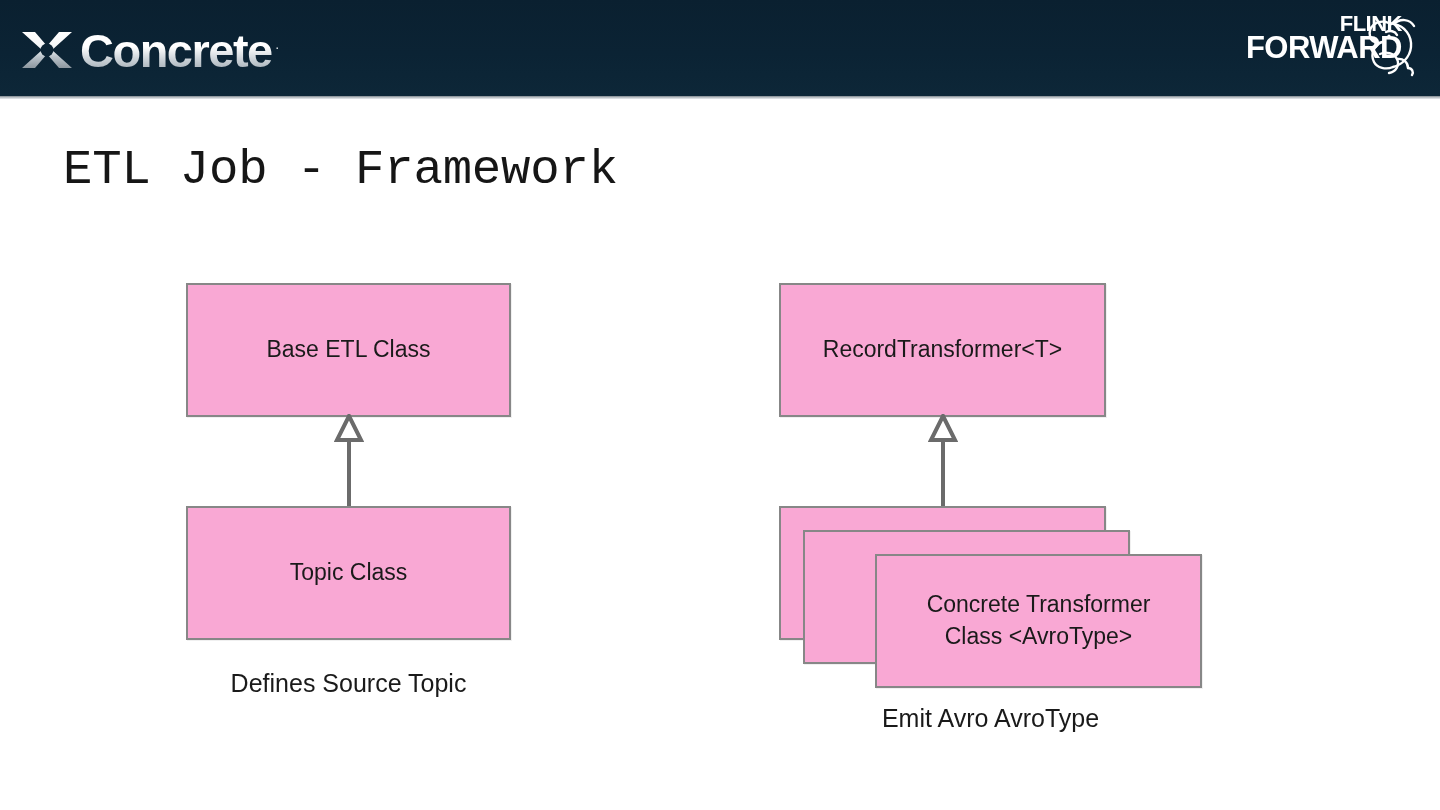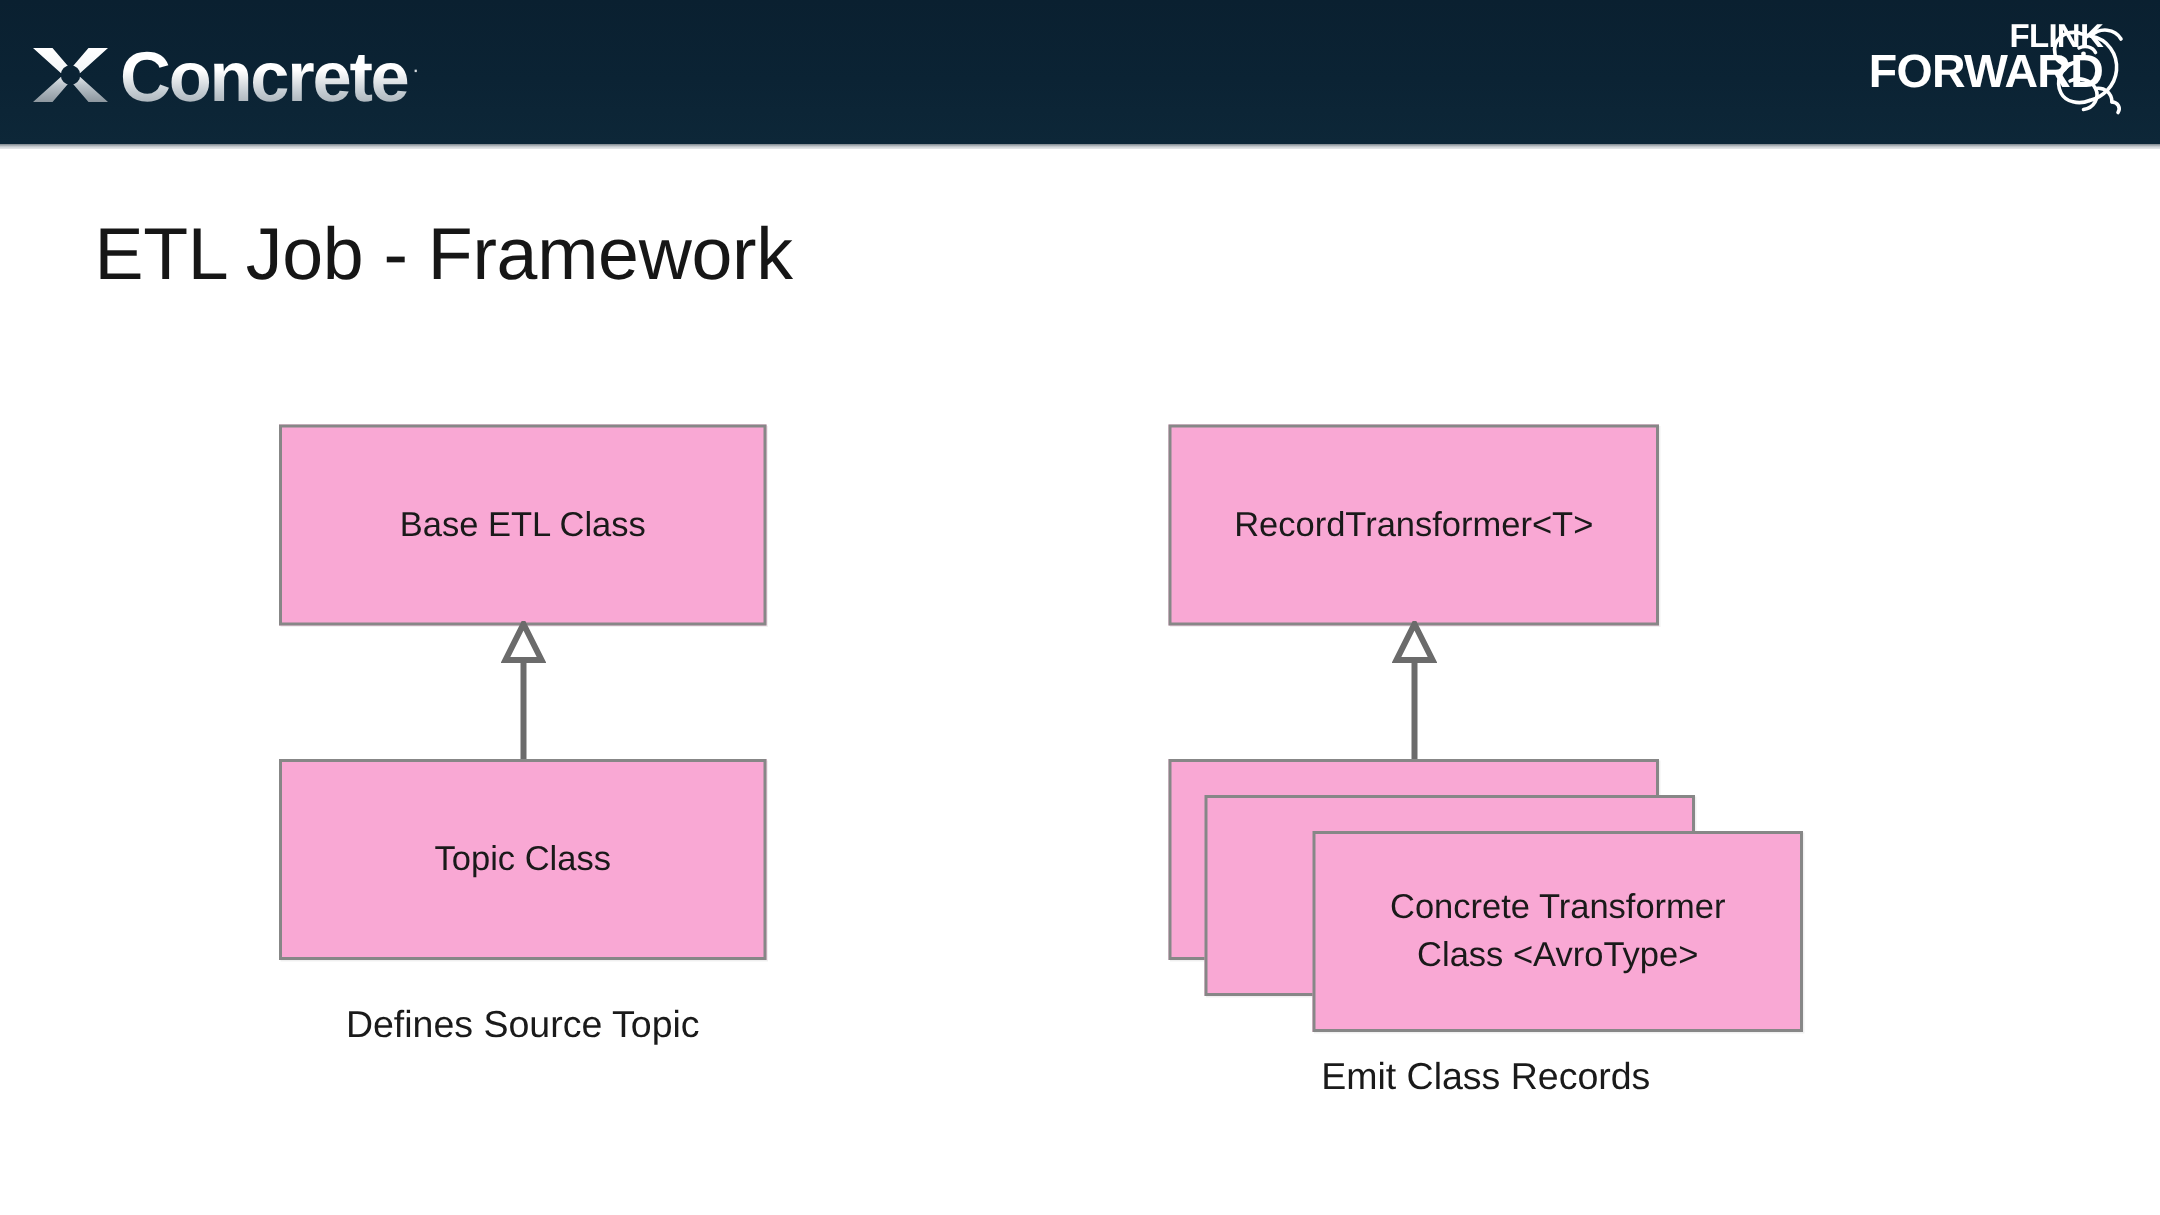--- a/index.html
+++ b/index.html
@@ -113,20 +113,21 @@
   
   #page-title {
     position: absolute;
     left: 63px;
     top: 142px;
     font-size: 49px;
     color: #161616;
     font-weight: normal;
     letter-spacing: -0.2px;
     white-space: nowrap;
+    font-family: Liberation Mono, monospace;
   }
 
   
   .uml-box {
     position: absolute;
     background: #f9a8d4;
     border: 2px solid #878787;
     box-sizing: border-box;
     display: flex;
     align-items: center;
@@ -287,15 +288,15 @@
 
   <div class="uml-box" id="stack-back-2"></div>
   <div class="uml-box" id="stack-back-1"></div>
   <div class="uml-box" id="stack-front">
     <span>
       <span>Concrete Transformer</span><br>
       <span>Class &lt;AvroType&gt;</span>
     </span>
   </div>
 
-  <div class="caption" id="caption-right">Emit Class Records</div>
+  <div class="caption" id="caption-right">Emit Avro AvroType</div>
 
 </div>
 
 </body></html>

